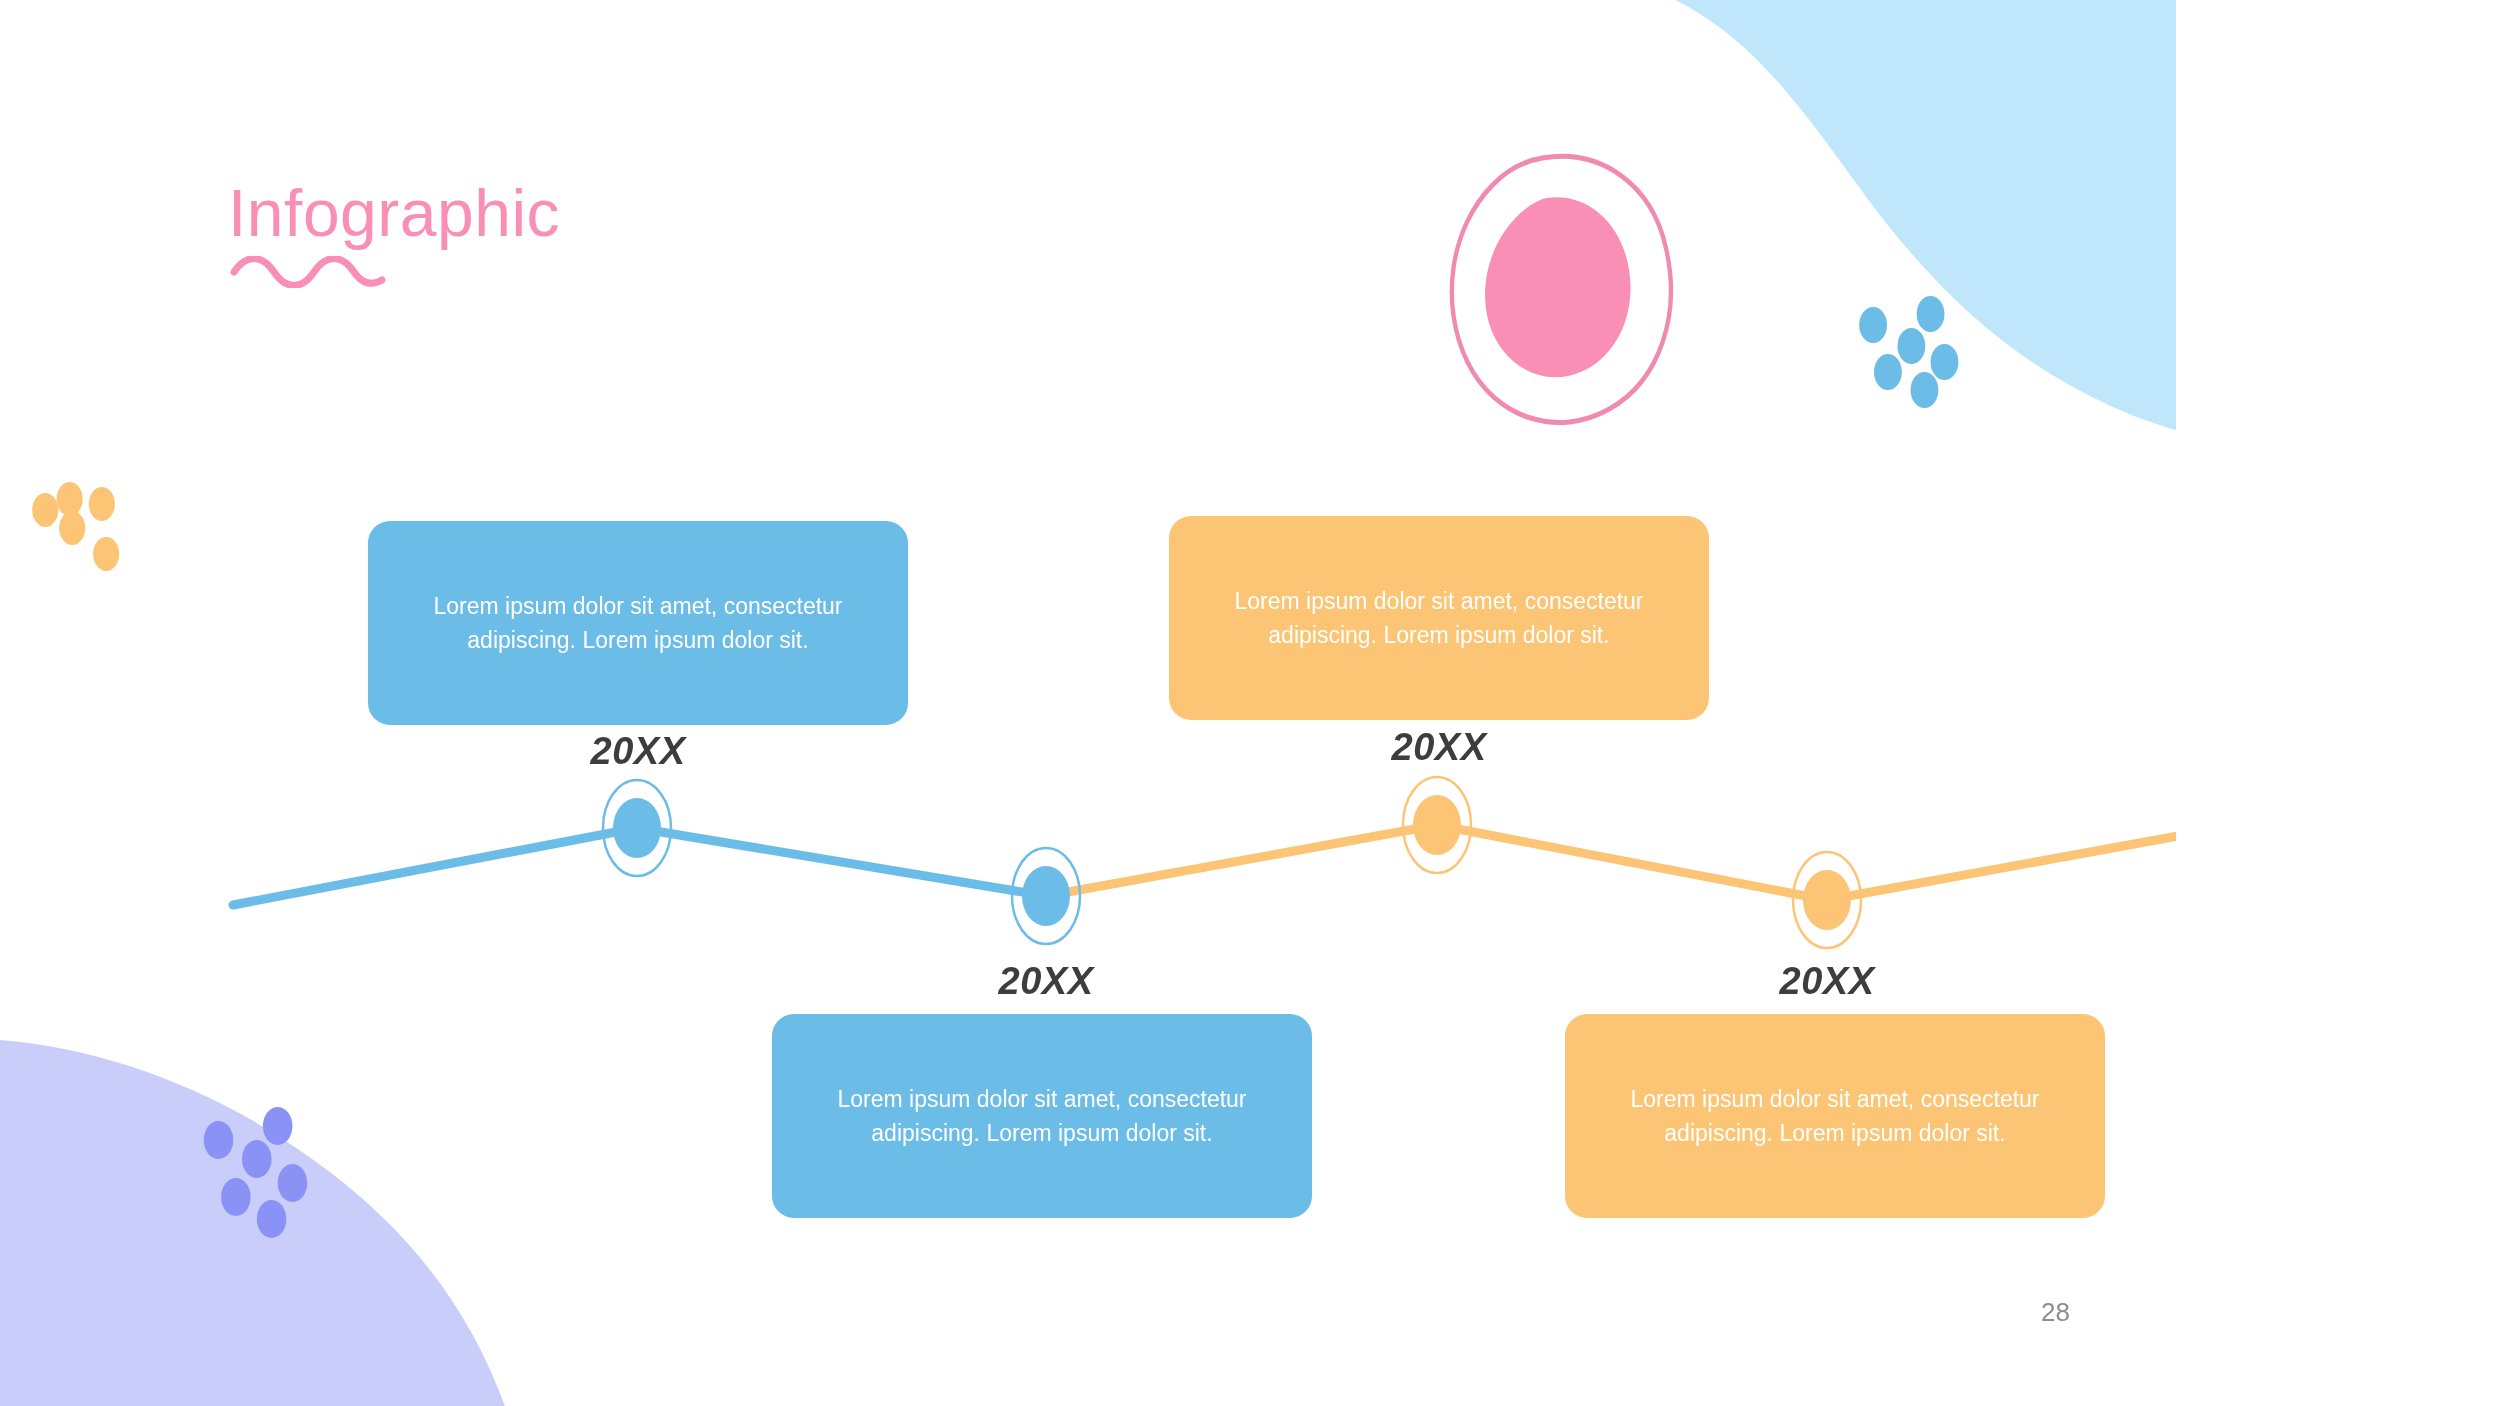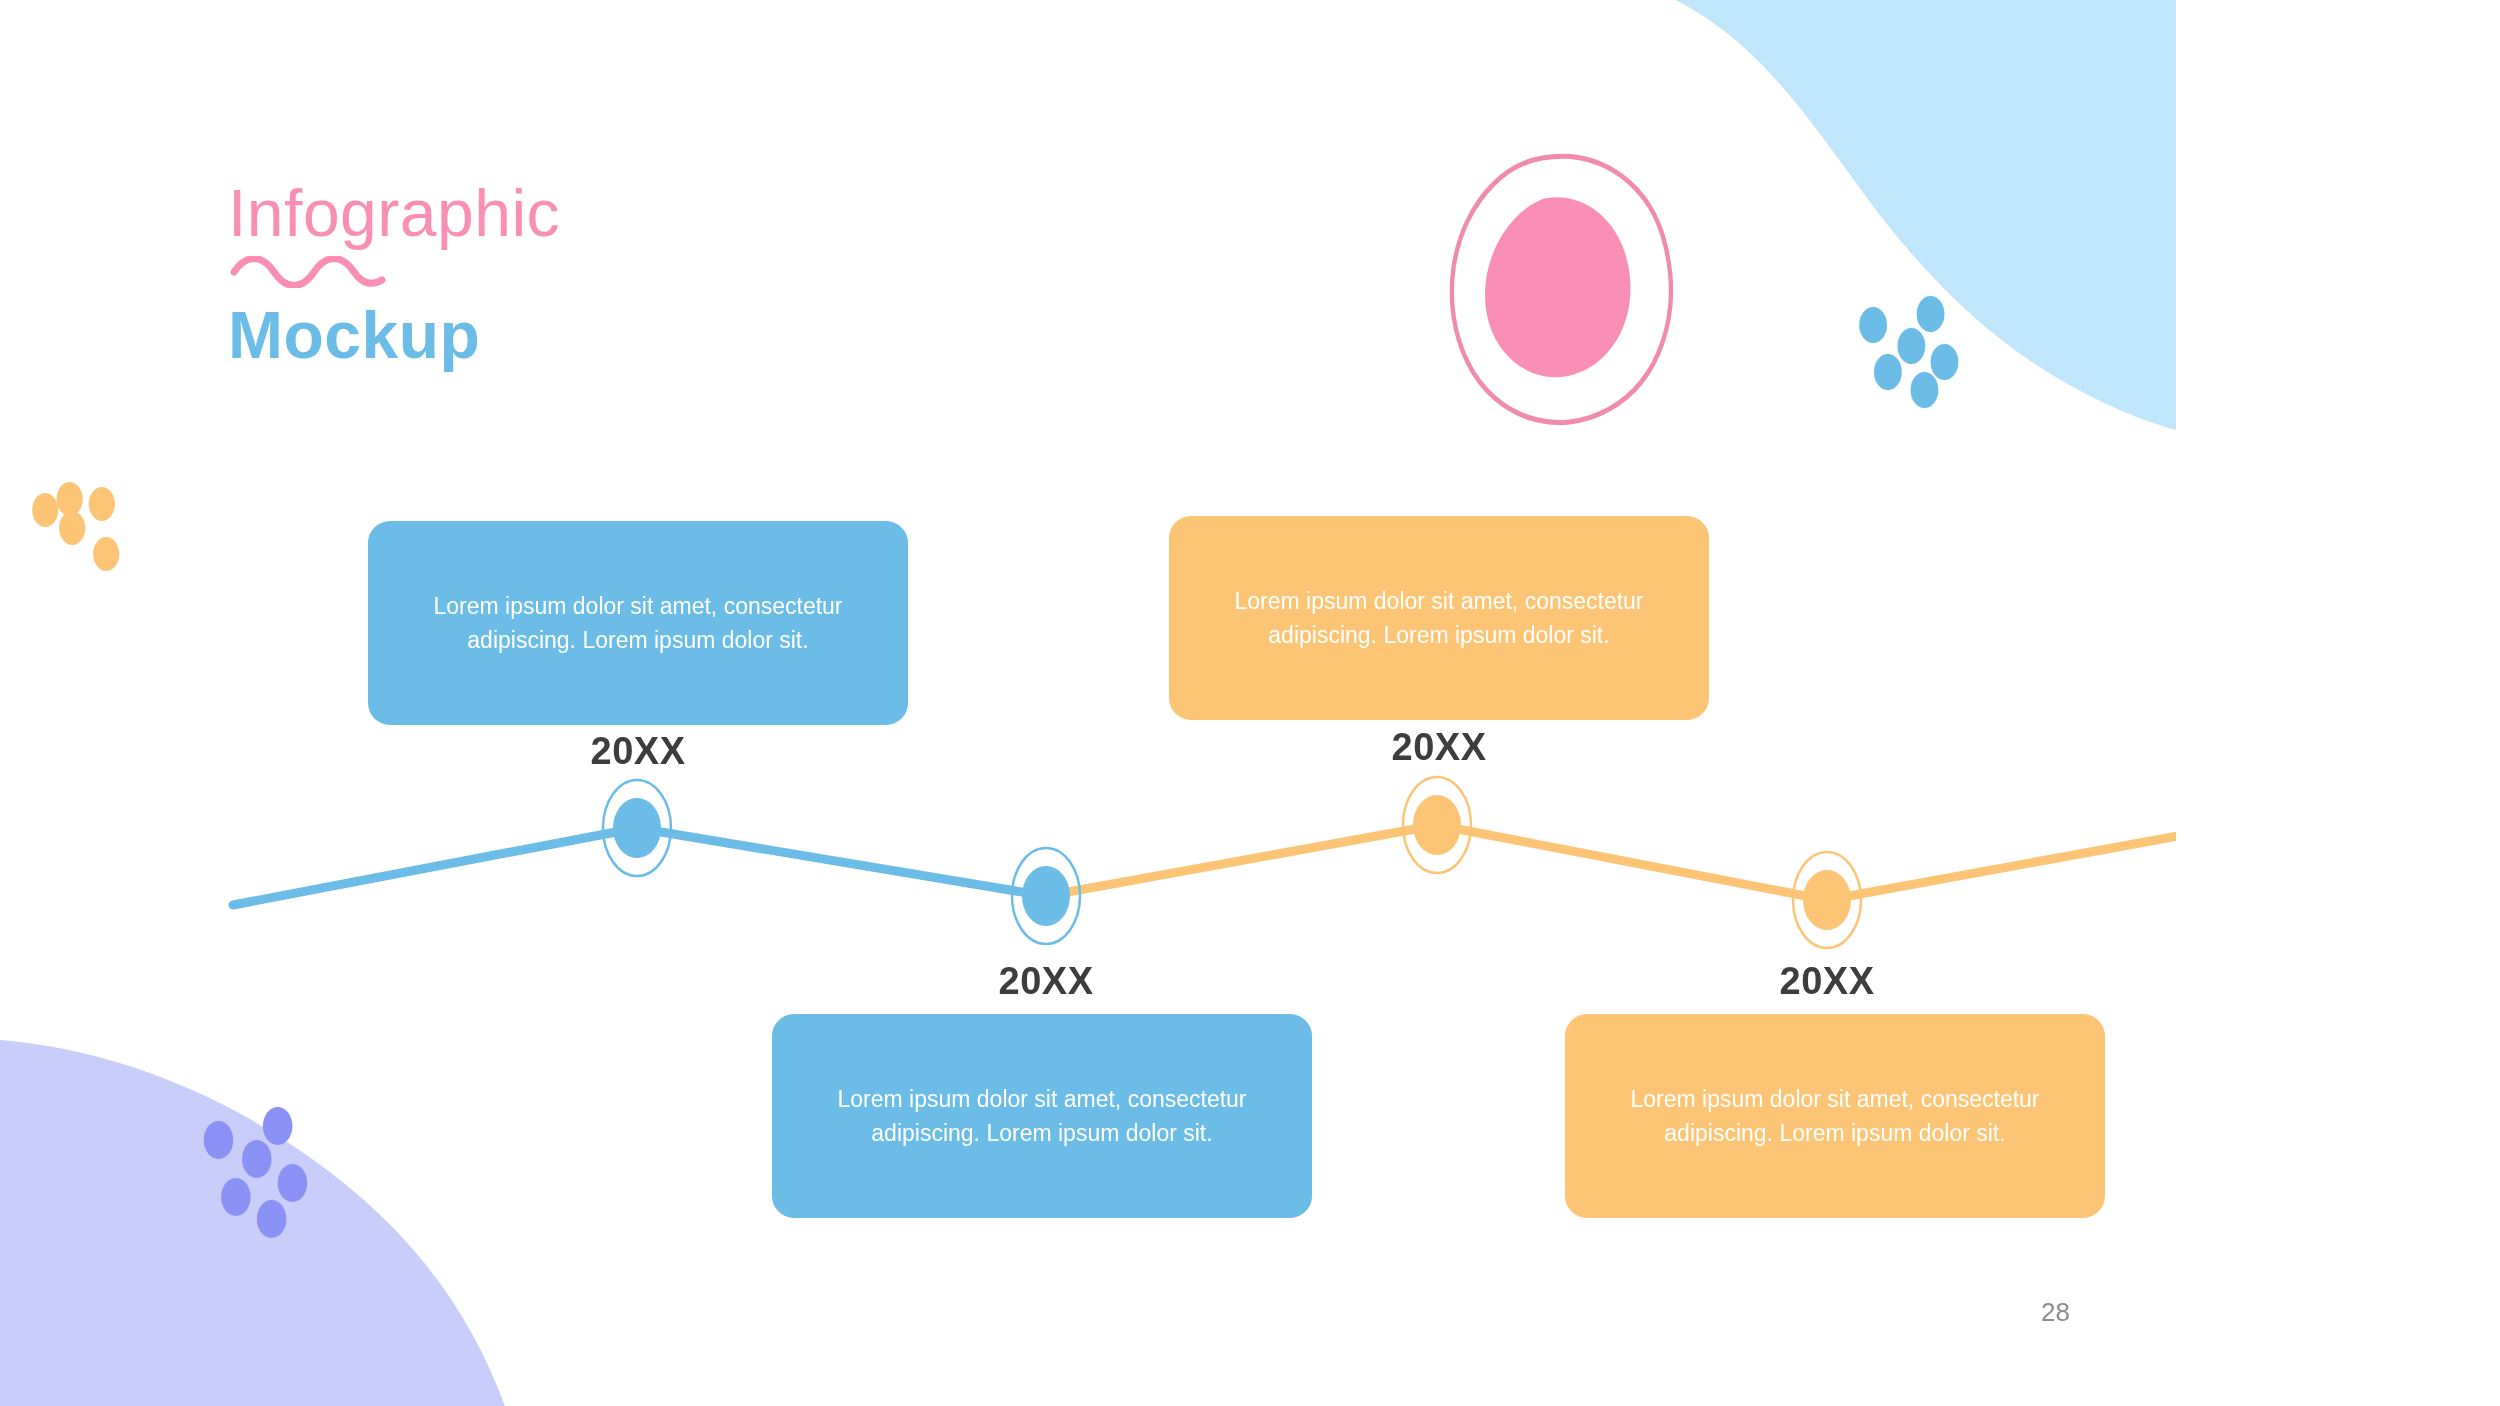--- a/index.html
+++ b/index.html
@@ -79,20 +79,21 @@
   .card.orange{ background:#FBC575; }
 
   .year {
     position:absolute;
     font-size:38px;
     font-weight:700;
     color:#3D3D3D;
     letter-spacing:0.5px;
     text-align:center;
     white-space:nowrap;
+    font-style:italic;
   }
 
   .page-number {
     position:absolute;
     right:106px; bottom:78px;
     font-size:26px;
     color:#8C8C8C;
     font-weight:400;
   }
 </style>
@@ -147,21 +148,20 @@
       <ellipse cx="336" cy="1183" rx="17" ry="19"></ellipse>
       <ellipse cx="312" cy="1219" rx="17" ry="19"></ellipse>
     </g>
   </svg>
 
   <div class="title-block">
     <div class="title-line1">Infographic</div>
     <svg class="title-squiggle" width="160" height="32" viewBox="0 0 160 32">
       <path d="M 4 16 C 16 -2 32 -2 44 16 C 56 34 72 34 84 16 C 96 -2 112 -2 124 16 C 132 28 142 30 152 24" fill="none" stroke="#F98FB4" stroke-width="7" stroke-linecap="round"></path>
     </svg>
-    <div class="title-line2">Mockup</div>
   </div>
 
   <svg class="timeline" viewBox="0 0 2500 1406">
 
     <polyline points="233,905 637,828 1046,896" fill="none" stroke="#6CBCE8" stroke-width="9" stroke-linecap="round" stroke-linejoin="round"></polyline>
 
     <polyline points="1046,896 1437,825 1827,900 2255,822" fill="none" stroke="#FBC575" stroke-width="9" stroke-linecap="round" stroke-linejoin="round"></polyline>
 
     <g>
       <ellipse cx="637" cy="828" rx="34" ry="48" fill="none" stroke="#6CBCE8" stroke-width="2.5"></ellipse>

